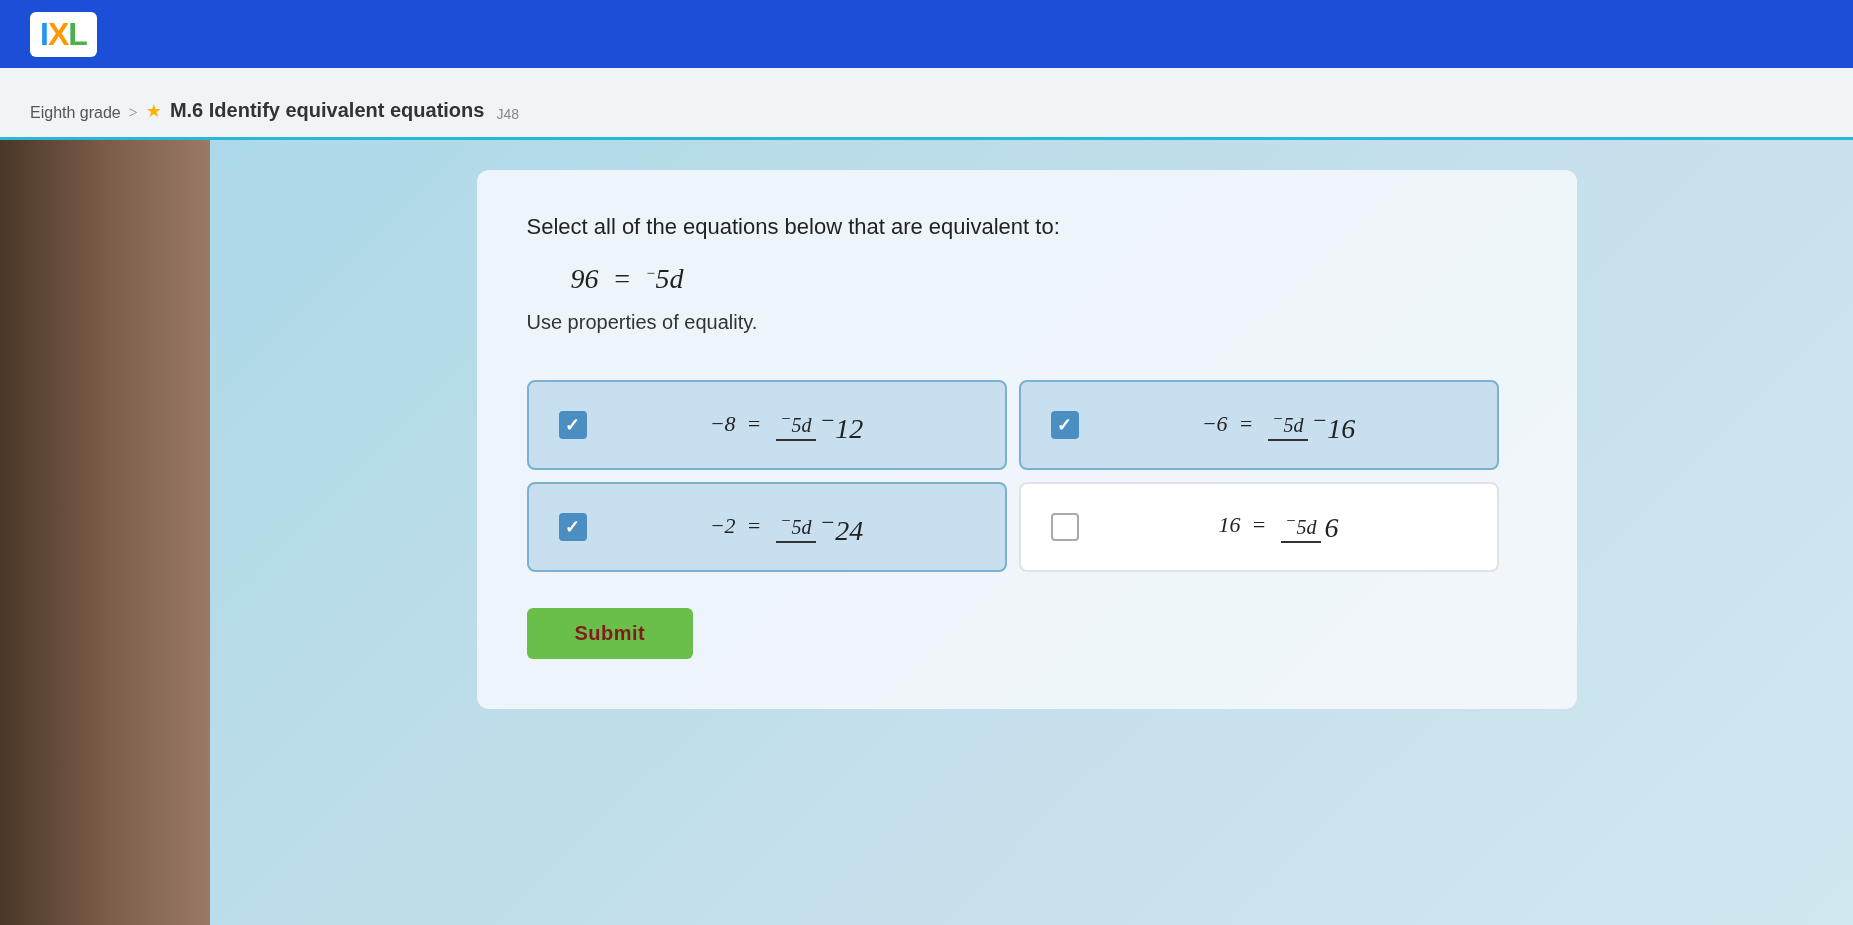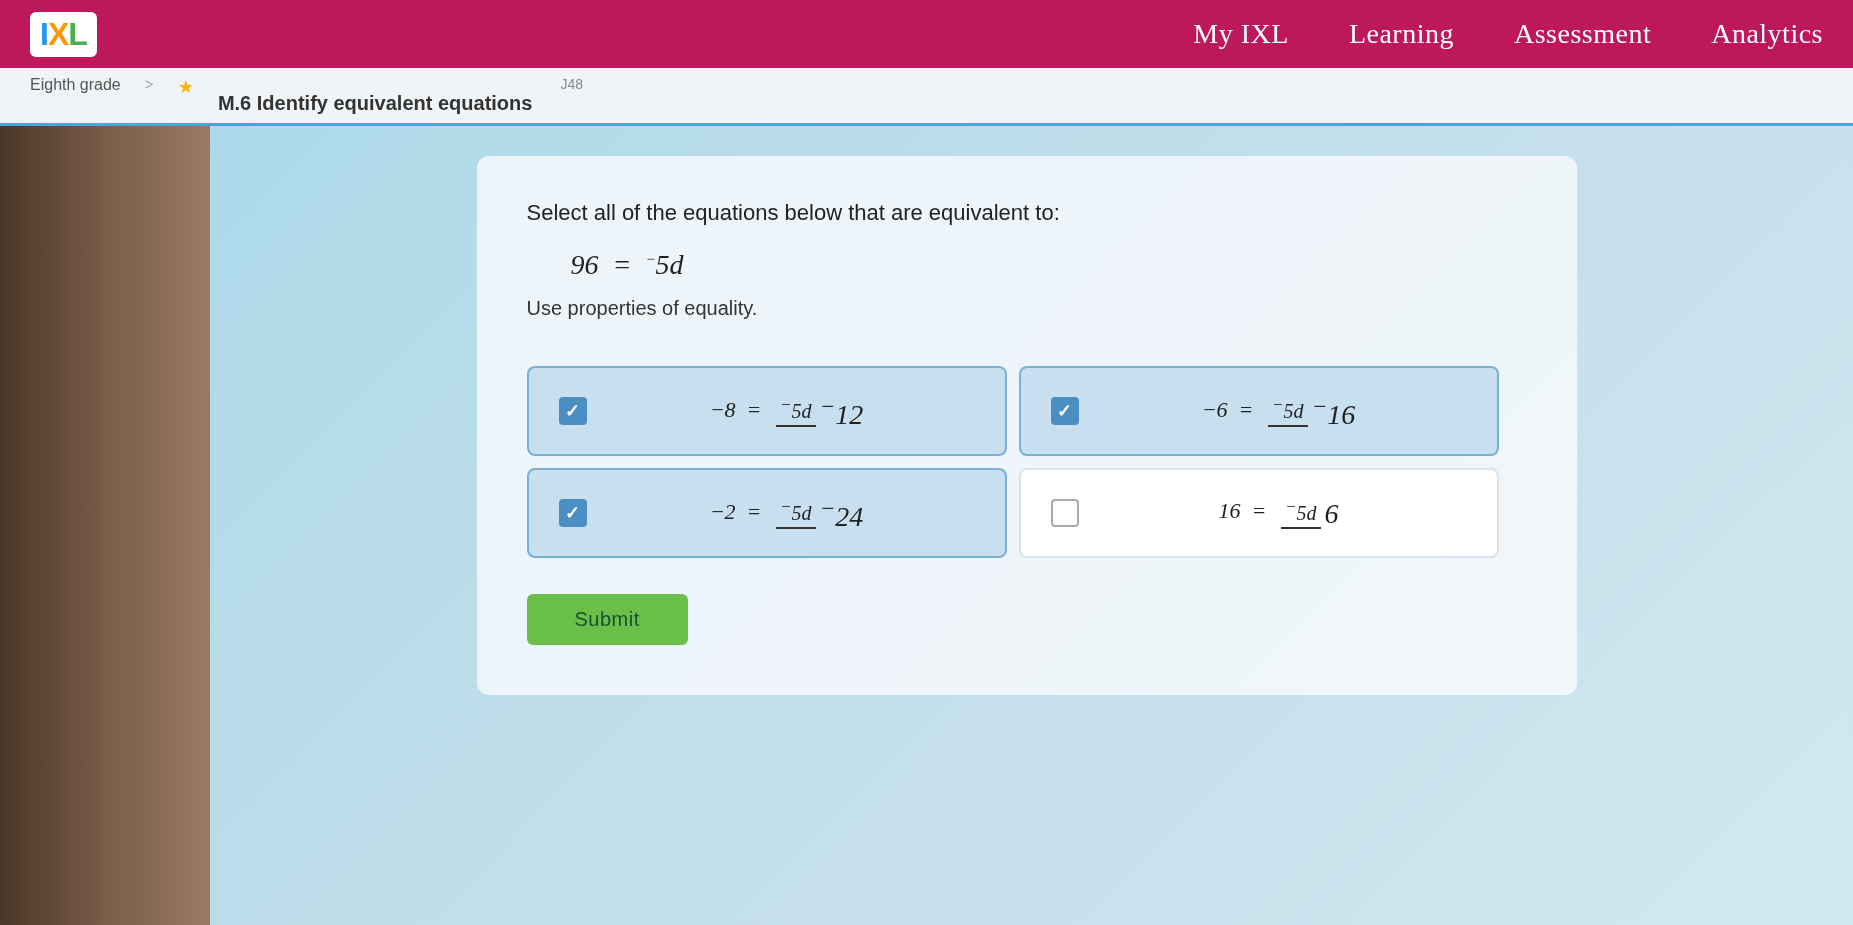--- a/index.html
+++ b/index.html
@@ -9,21 +9,21 @@
       height: 925px;
       overflow: hidden;
       font-family: 'Georgia', serif;
       background: #c8a882;
       display: flex;
       flex-direction: column;
     }
 
     
     .navbar {
-      background: #be185d;
+      background: #1d4ed8;
       height: 68px;
       display: flex;
       align-items: center;
       padding: 0 30px;
       flex-shrink: 0;
     }
 
     .logo-box {
       background: #fff;
       border-radius: 6px;
@@ -55,24 +55,24 @@
       font-size: 28px;
       font-family: 'Georgia', serif;
       text-decoration: none;
       letter-spacing: 0.5px;
       cursor: pointer;
     }
 
     
     .breadcrumb-bar {
       background: #f0f4f7;
-      padding: 8px 30px;
-      display: flex;
-      align-items: flex-start;
-      gap: 24px;
+      padding: 15px 30px;
+      display: flex;
+      align-items: flex-end;
+      gap: 8px;
       flex-shrink: 0;
       border-bottom: 3px solid #29b6d8;
     }
 
     .breadcrumb-text {
       font-size: 16px;
       color: #555;
       font-family: Arial, sans-serif;
     }
 
@@ -240,45 +240,39 @@
 
     .neg-super {
       font-size: 15px;
       vertical-align: super;
       line-height: 0;
     }
 
     
     .submit-btn {
       background: #6abf4b;
-      color: #14532d;
+      color: #7f1d1d;
       border: none;
       border-radius: 6px;
       padding: 14px 48px;
       font-size: 20px;
       font-family: Arial, sans-serif;
-      font-weight: 400;
+      font-weight: 700;
       cursor: pointer;
       letter-spacing: 0.5px;
     }
   </style>
 </head>
 <body>
 
 <nav class="navbar">
   <div class="logo-box">
     <span class="logo-text">
       <span class="logo-i">I</span><span class="logo-x">X</span><span class="logo-l">L</span>
     </span>
-  </div>
-  <div class="nav-links">
-    <a class="nav-link">My IXL</a>
-    <a class="nav-link">Learning</a>
-    <a class="nav-link">Assessment</a>
-    <a class="nav-link">Analytics</a>
   </div>
 </nav>
 
 <div class="breadcrumb-bar">
   <span class="breadcrumb-text">Eighth grade</span>
   <span class="breadcrumb-sep">&gt;</span>
   <span class="breadcrumb-star">★</span>
   <span class="breadcrumb-current">M.6 Identify equivalent equations</span>
   <span class="breadcrumb-code">J48</span>
 </div>

